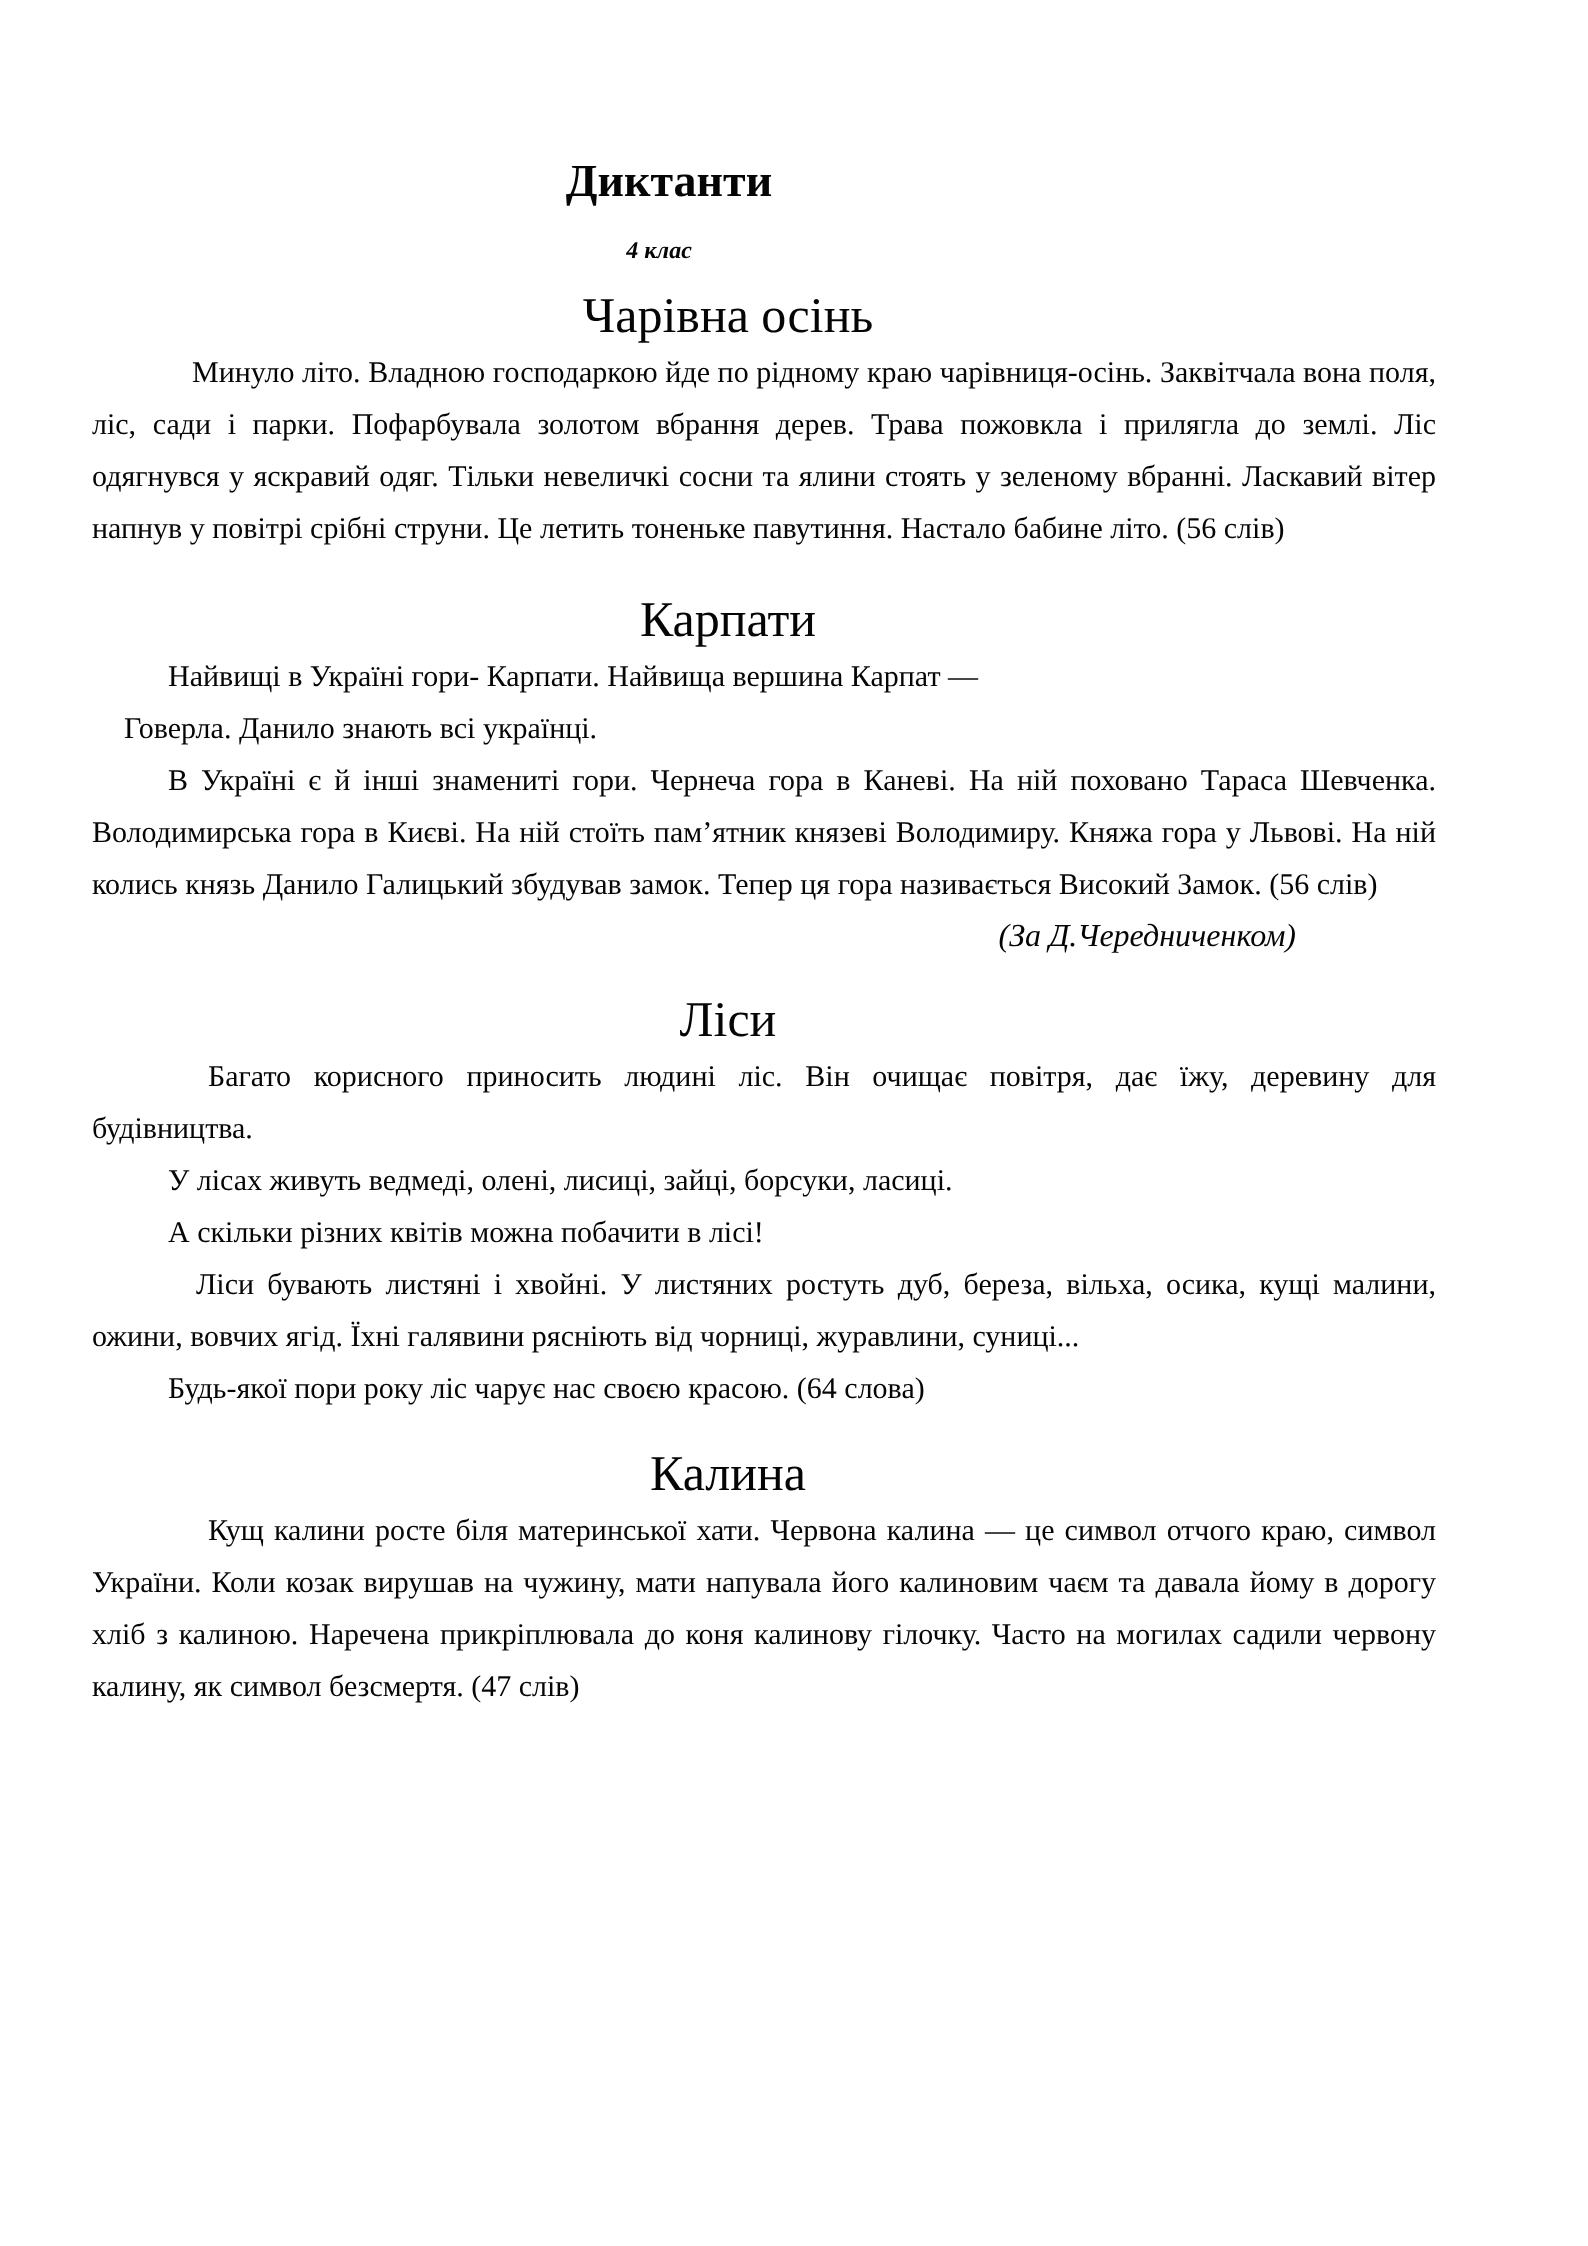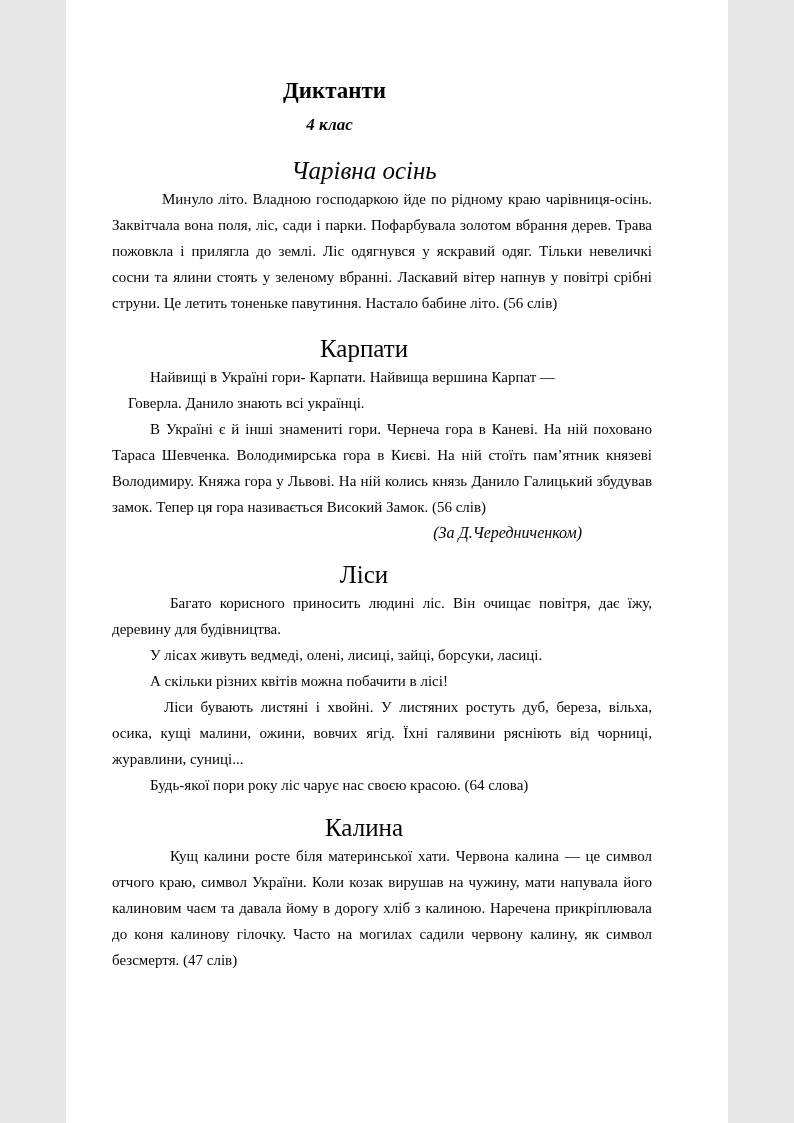--- a/index.html
+++ b/index.html
@@ -1,53 +1,53 @@
 <!DOCTYPE html>
 <html><head>
 <meta charset="utf-8">
 <style>
   html, body { margin: 0; padding: 0; background: #e8e8e8; }
   .page {
     position: relative;
-    width: 662px;
+    width: 794px;
     height: 1123px;
     margin: 0 auto;
     background: #ffffff;
     color: #050505;
     font-family: "Liberation Serif", "DejaVu Serif", serif;
     box-sizing: border-box;
     padding: 77px 76px 0 46px;
     overflow: hidden;
   }
   .doc-title {
     margin: 0;
     font-size: 23px;
     font-weight: bold;
     line-height: 27px;
     text-align: center;
     padding-right: 95px;
   }
   .doc-subtitle {
     margin: 11px 0 0 0;
-    font-size: 17px;
+    font-size: 12px;
     font-weight: bold;
     font-style: italic;
     line-height: 20px;
     text-align: center;
     padding-right: 105px;
   }
   .section-heading {
     margin: 0;
     font-size: 25px;
     font-weight: normal;
     line-height: 31px;
     text-align: center;
     padding-right: 36px;
   }
-  .sh-first   { margin-top: 20px; font-style: italic; }
+  .sh-first   { margin-top: 8px; }
   .sh-karpaty { margin-top: 17px; }
   .sh-lisy    { margin-top: 13px; }
   .sh-kalyna  { margin-top: 14px; }
   p.body-par {
     margin: 0;
     font-size: 15px;
     line-height: 26px;
     text-align: justify;
   }
   p.nojust { text-align: left; }

